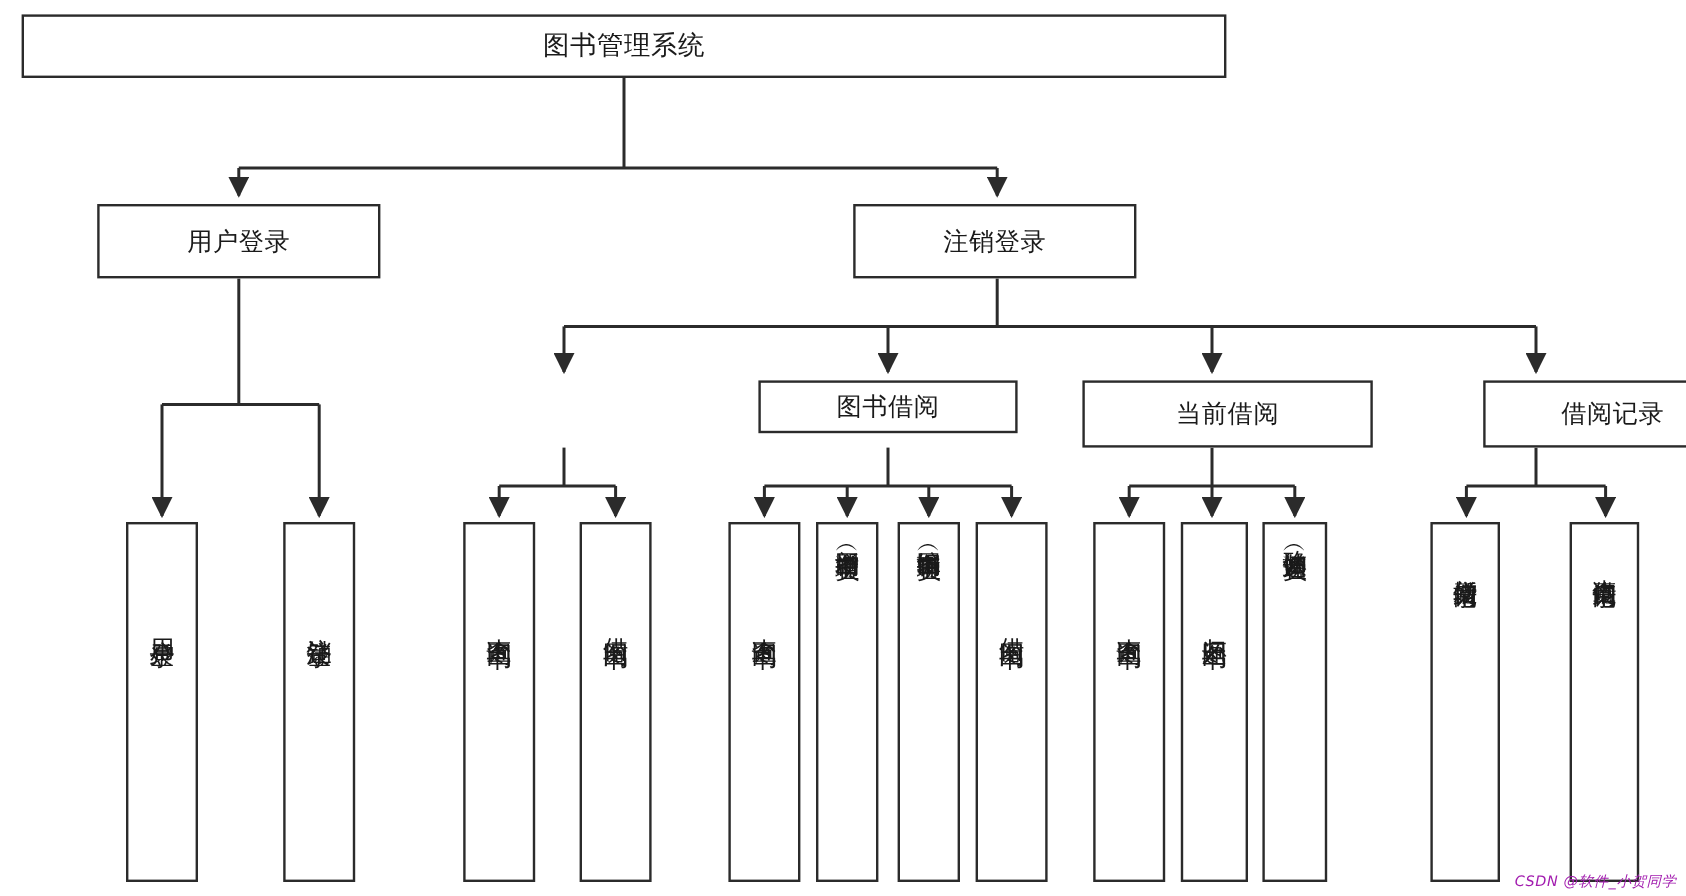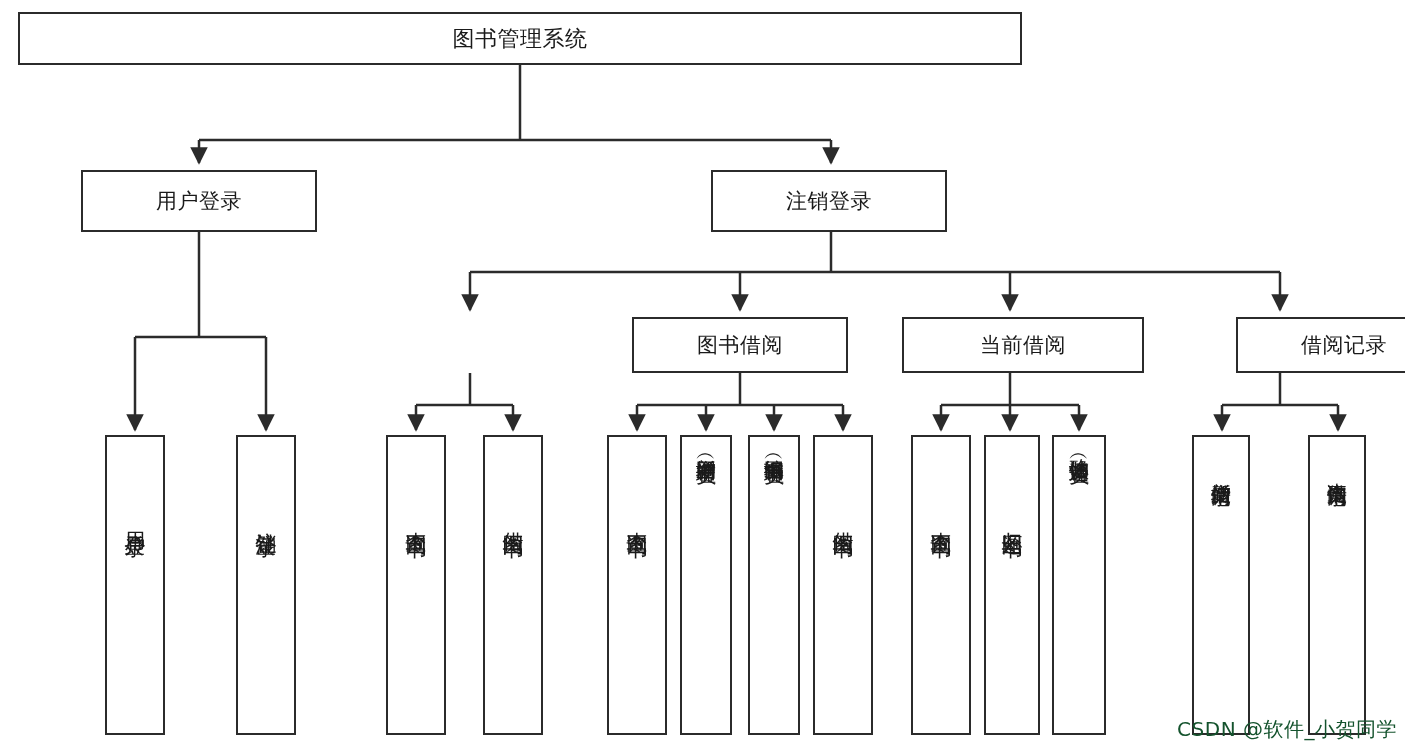--- a/index.html
+++ b/index.html
@@ -63,24 +63,25 @@
     font-size: 20px;
     letter-spacing: 1px;
   }
   .node.root .label {
     font-size: 22px;
   }
   .watermark {
     position: absolute;
     right: 8px;
     bottom: 4px;
-    font-size: 20px;
-    color: #14532d;
+    font-size: 12px;
+    color: #a21caf;
     letter-spacing: 0.5px;
     user-select: none;
+    font-style: italic;
   }
 </style>
 </head>
 <body>
 
 <div id="diagram-root">
 
   <svg class="wires" viewBox="0 0 1405 747" xmlns="http://www.w3.org/2000/svg">
     <defs>
       <marker id="arrow" viewBox="0 0 10 10" refX="9" refY="5" markerWidth="7" markerHeight="7" orient="auto-start-reverse">
@@ -135,21 +136,21 @@
 
   <div class="node horiz" style="left:81px; top:170px; width:236px; height:62px;">
     <span class="label">用户登录</span>
   </div>
 
   <div class="node horiz" style="left:711px; top:170px; width:236px; height:62px;">
     <span class="label">注销登录</span>
   </div>
 
 
-  <div class="node horiz" style="left:632px; top:317px; width:216px; height:56px;">
+  <div class="node horiz" style="left:632px; top:317px; width:216px; height:44px;">
     <span class="label">图书借阅</span>
   </div>
 
   <div class="node horiz" style="left:902px; top:317px; width:242px; height:56px;">
     <span class="label">当前借阅</span>
   </div>
 
   <div class="node horiz" style="left:1236px; top:317px; width:216px; height:56px;">
     <span class="label">借阅记录</span>
   </div>

